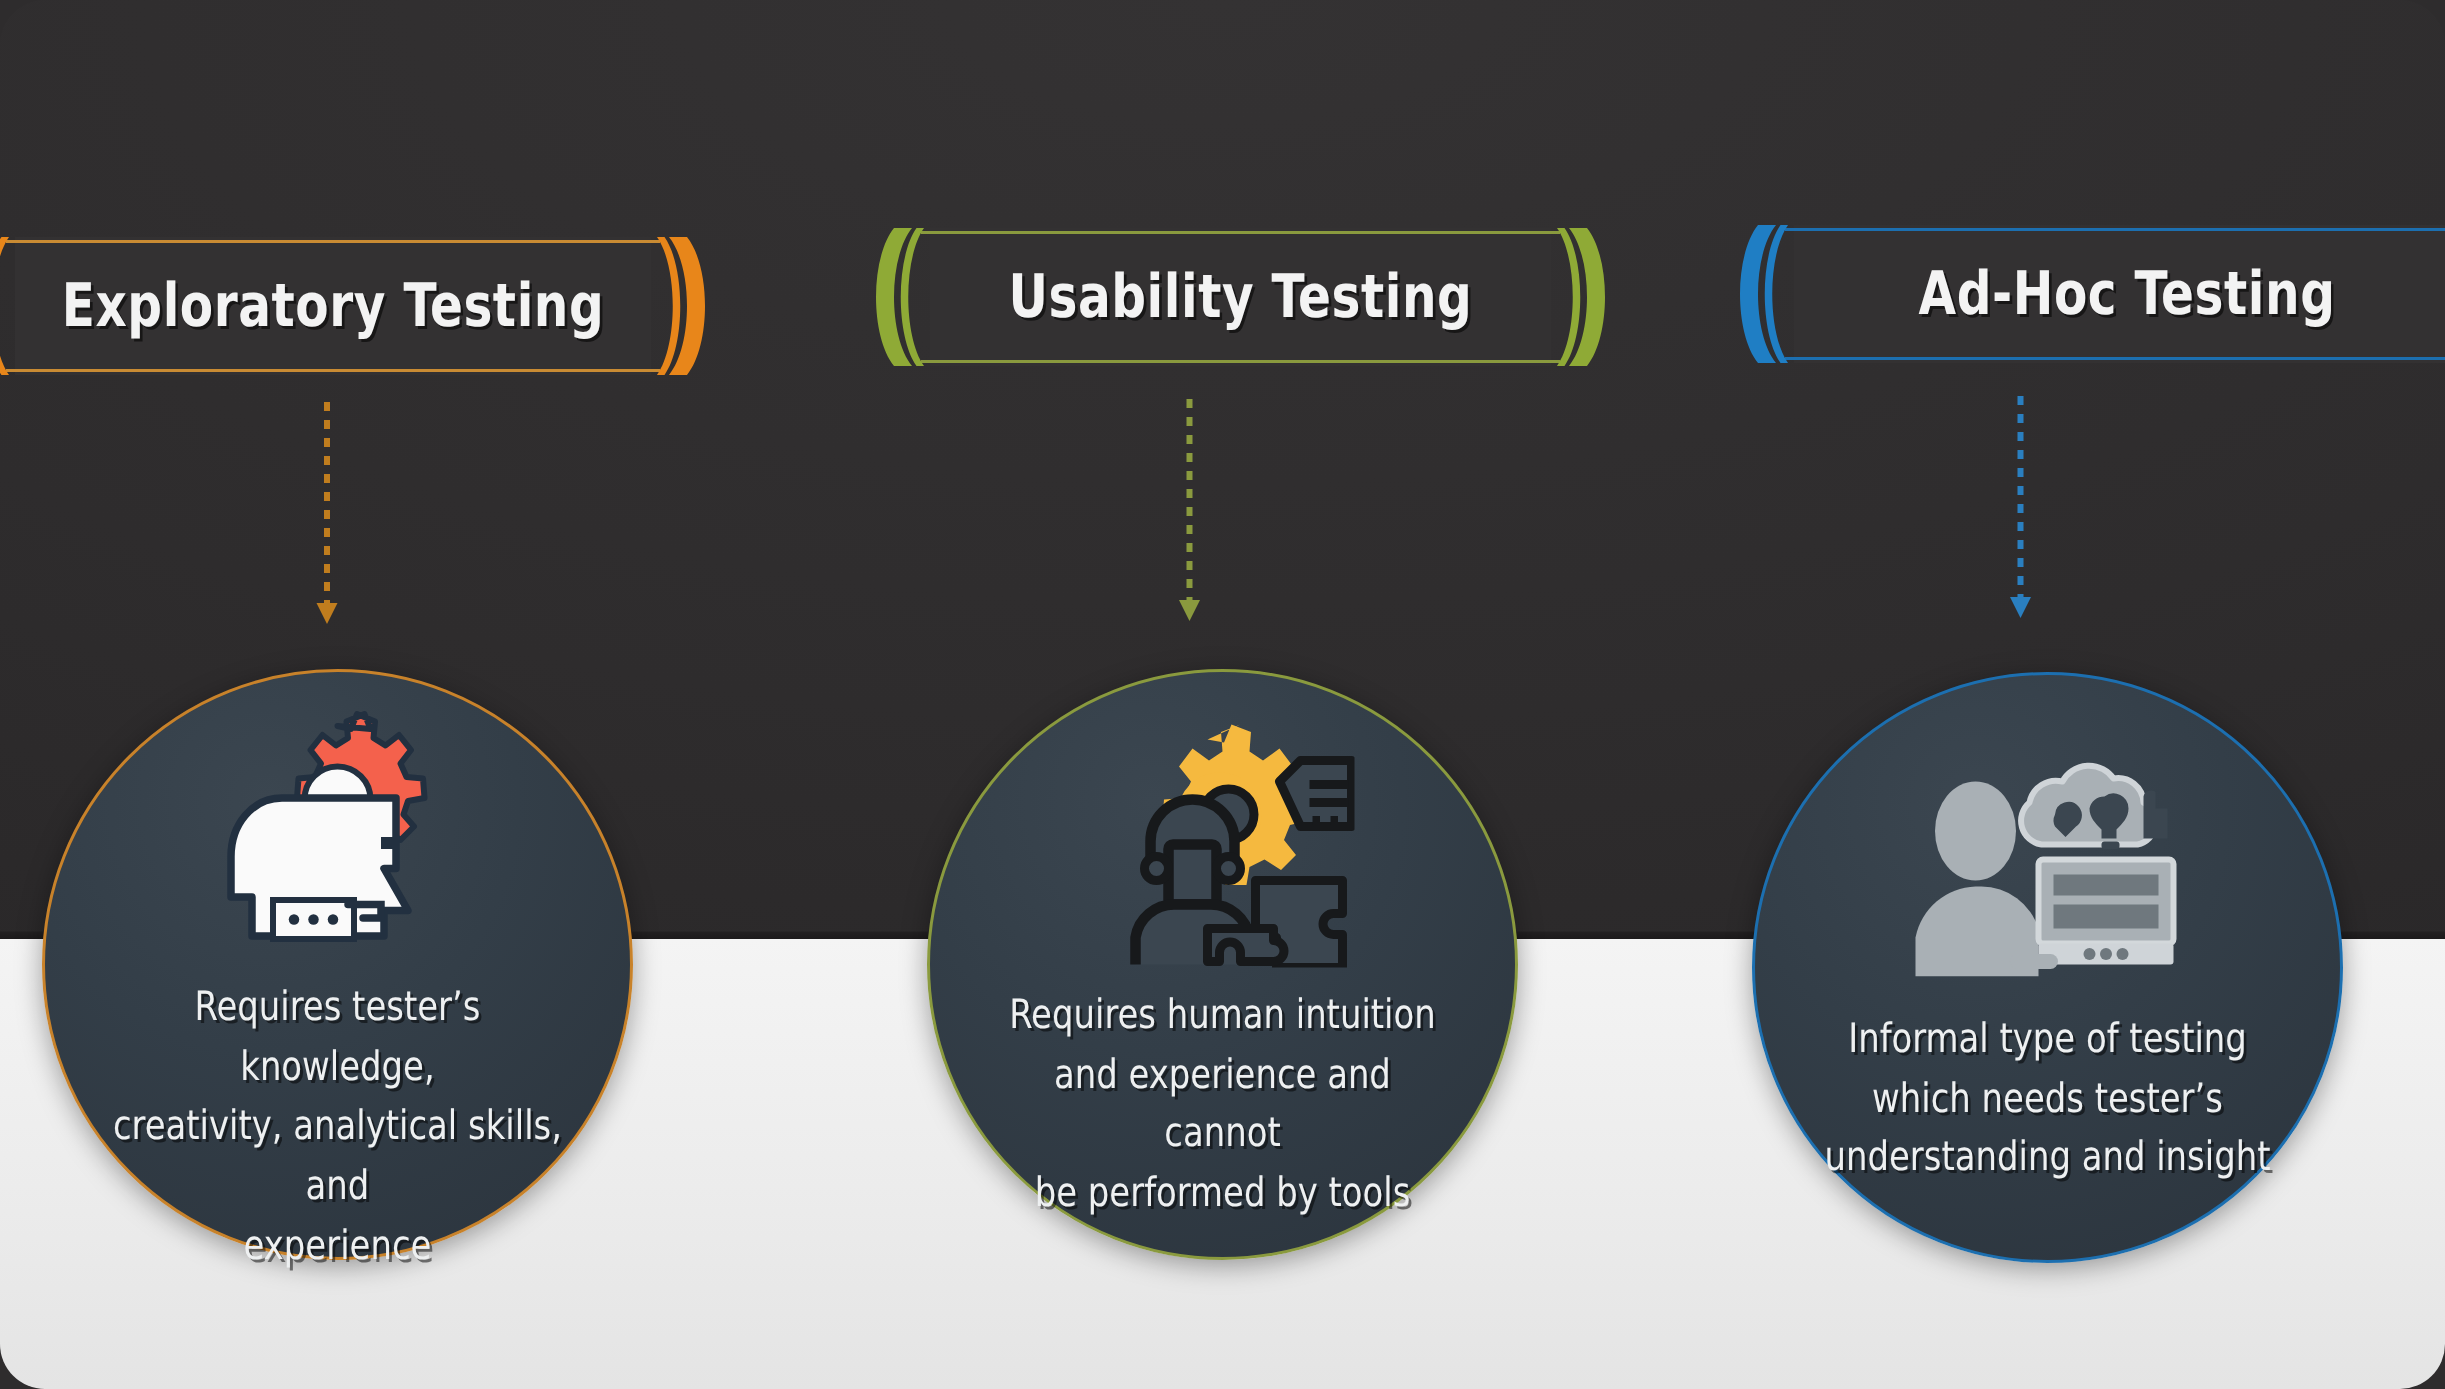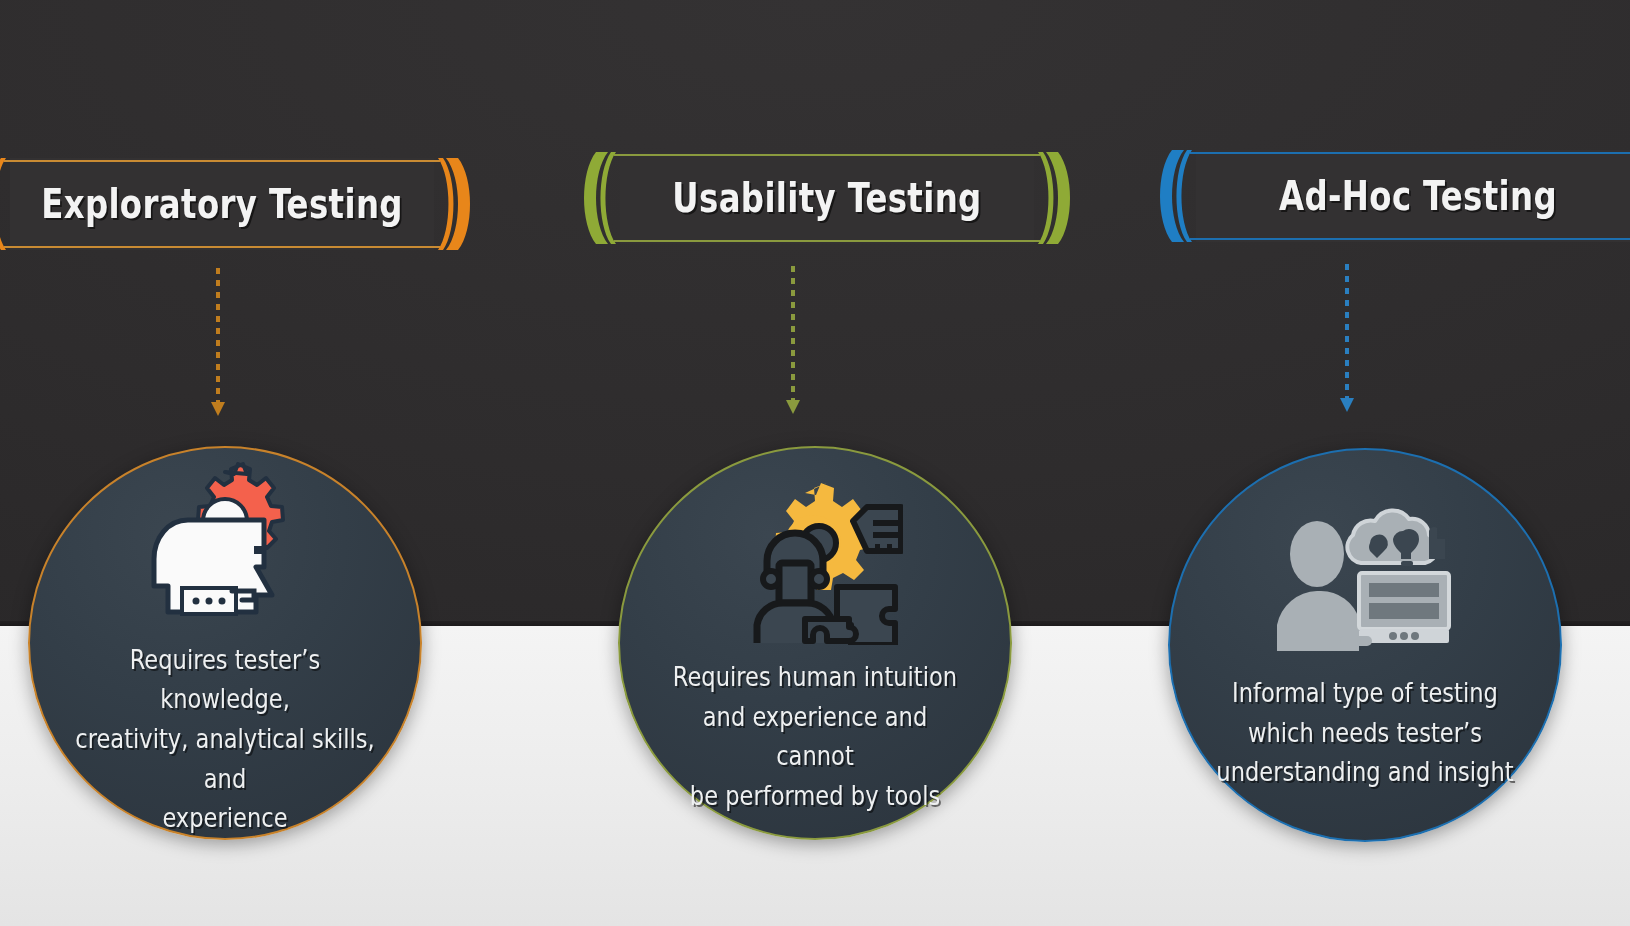--- a/index.html
+++ b/index.html
@@ -13,20 +13,21 @@
     overflow: hidden;
     font-family: "DejaVu Sans Condensed", "Liberation Sans Narrow", "Liberation Sans", sans-serif;
     position: relative;
   }
   #stage {
     position: absolute;
     inset: 0;
     width: 1630px;
     height: 926px;
     overflow: hidden;
+    border-radius: 30px;
   }
 
   
   .bg-dark {
     position: absolute;
     left: 0; top: 0;
     width: 1630px;
     height: 626px;
     background:
       radial-gradient(120% 140% at 50% 0%, #343233 0%, #2e2c2d 55%, #282627 100%);
@@ -143,21 +144,20 @@
     line-height: 1.47;
     text-shadow: 2px 2px 0 rgba(0,0,0,0.5);
     transform: scaleX(0.93);
     white-space: pre-line;
   }
 
   #node-exploratory {
     left: 28px; top: 446px;
     width: 390px; height: 390px;
     border: 2px solid #c8822a;
-    justify-content: flex-end;
   }
   #node-exploratory .icon-wrap { height: 175px; margin-top: 22px; }
   #node-exploratory .caption { margin-top: 14px; width: 330px; }
 
   #node-usability {
     left: 618px; top: 446px;
     width: 390px; height: 390px;
     border: 2px solid #8a9a3e;
   }
   #node-usability .icon-wrap { height: 175px; margin-top: 22px; }

